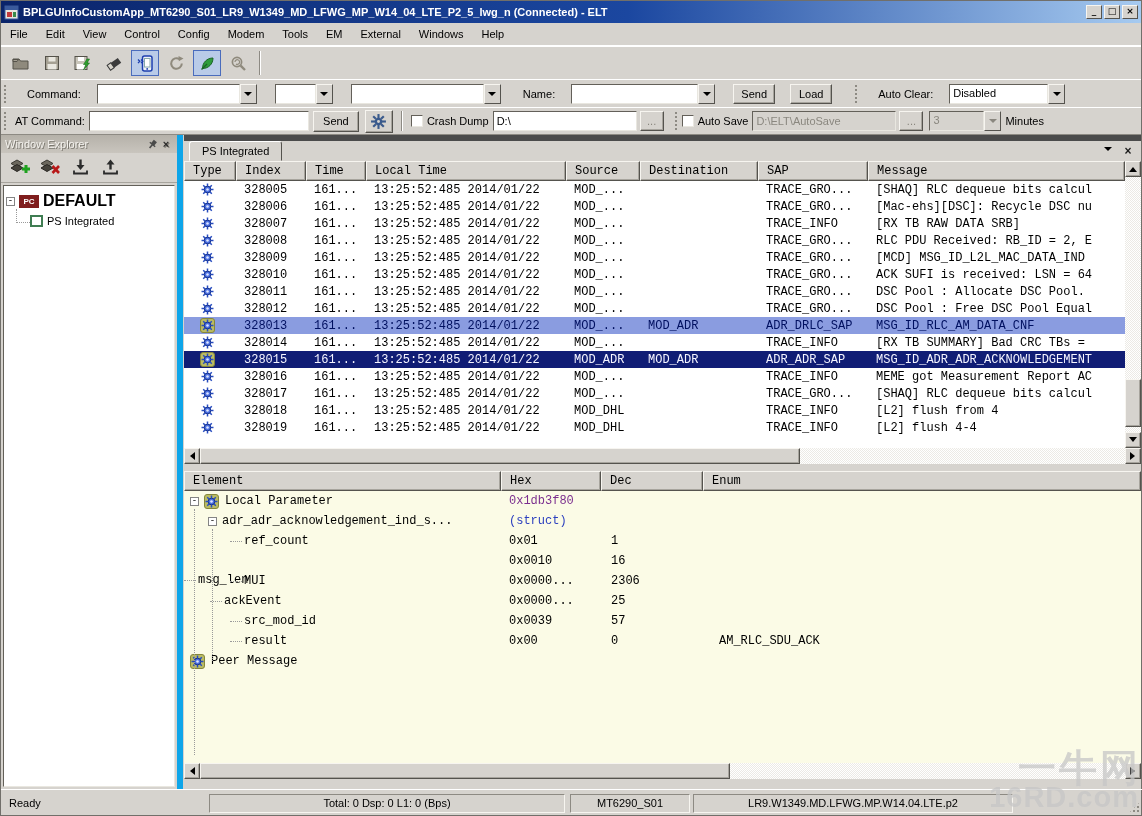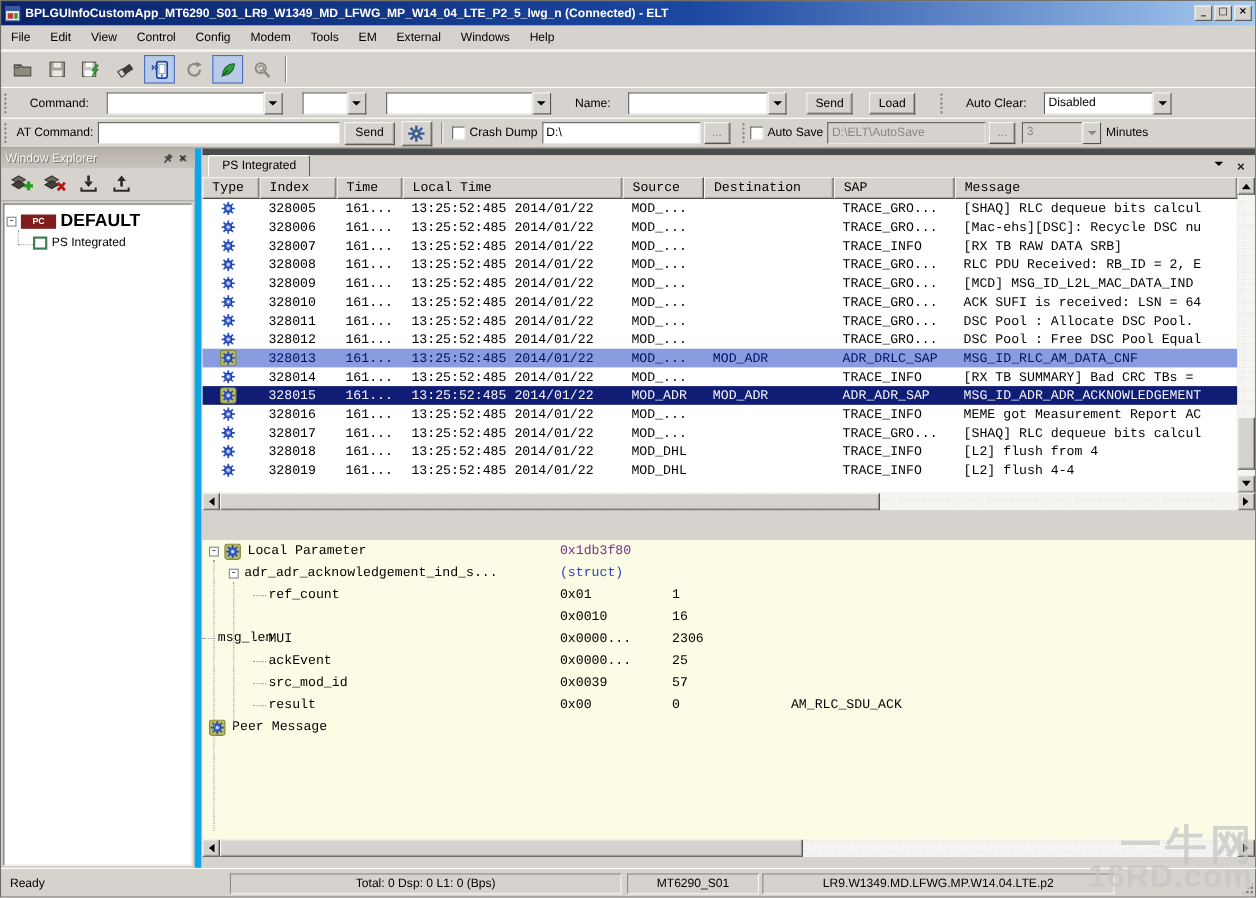--- a/index.html
+++ b/index.html
@@ -74,21 +74,21 @@
   #we-head .t { flex:1; }
   .we-hbtn { width:14px; height:14px; display:flex; align-items:center; justify-content:center; color:#2b2b2b;
              font-weight:bold; font-size:11px; }
   #we-tools { height:30px; display:flex; align-items:center; padding-left:4px; border-bottom:1px solid #a7a49d; }
   .we-btn { width:30px; height:26px; display:flex; align-items:center; justify-content:center; }
   #we-tree { position:absolute; left:2px; right:2px; top:50px; bottom:2px; background:#fff;
              border:1px solid; border-color:#636059 #e9e7e0 #e9e7e0 #636059; padding:6px 2px; }
   .tree-row { display:flex; align-items:center; height:18px; white-space:nowrap; }
   .expander { width:9px; height:9px; background:#fff; border:1px solid #848484; display:inline-flex;
               align-items:center; justify-content:center; font:9px "Liberation Mono",monospace; line-height:7px; }
-  .pc-icon { width:32px; height:13px; background:#7f1d1d; color:#fff; font:bold 8px "Liberation Sans",sans-serif;
+  .pc-icon { width:20px; height:13px; background:#7f1d1d; color:#fff; font:bold 8px "Liberation Sans",sans-serif;
              display:inline-flex; align-items:center; justify-content:center; margin:0 4px; }
   .win-icon { width:13px; height:12px; border:2px solid #3f7d52; background:#fff; display:inline-block; margin:0 4px 0 0; }
   .tree-dots { width:14px; height:14px; border-left:1px dotted #9a9a9a; border-bottom:1px dotted #9a9a9a; margin-left:10px; }
 
   
   #main { position:absolute; left:183px; top:0; width:957px; height:654px; }
   #main-dark { position:absolute; left:0; top:0; width:100%; height:6px; background:#4b4b4b; }
   #tabstrip { position:absolute; left:0; top:6px; width:100%; height:20px; }
   #tab-ps { position:absolute; left:5px; top:0; height:20px; padding:3px 12px 0 12px; background:#d6d3ce;
             border:1px solid; border-color:#fff #55534e transparent #fff; border-radius:3px 3px 0 0; }
@@ -792,20 +792,26 @@
             <span class="arr-l"></span>
           </span>
         <span class="thumb" style="left:16px;top:0;width:600px;height:16px"></span>
         <span class="sbtn" style="right:0;top:0">
             <span class="arr-r"></span>
           </span>
       </div>
 
       <div id="split1"></div>
 
+      <div id="det-header">
+          <span class="hcell" style="width: 317px;">Element</span>
+          <span class="hcell" style="width: 100px;">Hex</span>
+          <span class="hcell" style="width: 102px;">Dec</span>
+          <span class="hcell" style="width: 438px;">Enum</span>
+        </div>
       <div id="det-body">
         <div class="vguide" style="left:10px;top:18px;height:246px"></div>
         <div class="vguide" style="left:28px;top:38px;height:132px"></div>
       <div class="det-row">
             <span class="det-cell det-el" style="padding-left: 6px;">
               <span class="expander" style="margin-right: 5px;">-</span>
               <span class="icon-wrap icon-hl" style="margin-right: 6px;">
                 <svg width="13" height="13" viewBox="0 0 13 13">
                   <g stroke="#2a4fc0" stroke-width="1.5">
                     <line x1="6.5" y1="0.5" x2="6.5" y2="12.5"></line>
@@ -853,21 +859,21 @@
           <div class="det-row">
             <span class="det-cell det-el" style="padding-left: 46px;">
               <span class="hstub"></span>
               <span>MUI</span>
             </span>
             <span class="det-cell det-hex">0x0000...</span>
             <span class="det-cell det-dec">2306</span>
             <span class="det-cell det-enum"></span>
           </div>
           <div class="det-row">
-            <span class="det-cell det-el" style="padding-left: 46px;">
+            <span class="det-cell det-el" style="padding-left: 26px;">
               <span class="hstub"></span>
               <span>ackEvent</span>
             </span>
             <span class="det-cell det-hex">0x0000...</span>
             <span class="det-cell det-dec">25</span>
             <span class="det-cell det-enum"></span>
           </div>
           <div class="det-row">
             <span class="det-cell det-el" style="padding-left: 46px;">
               <span class="hstub"></span>

